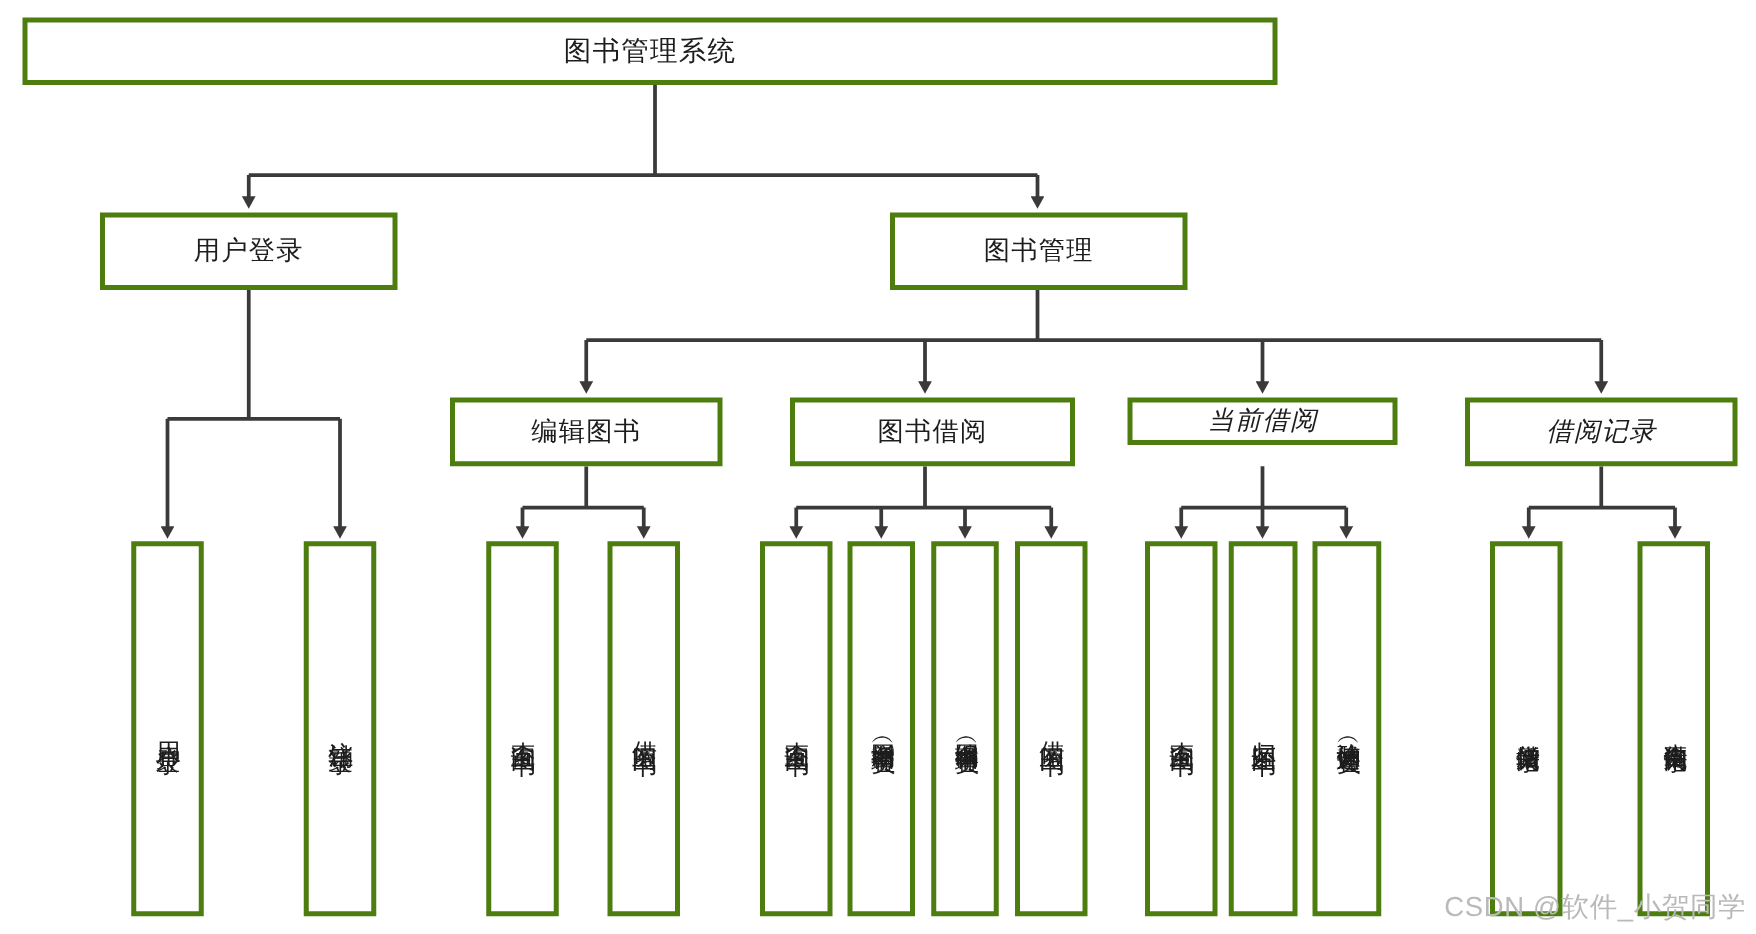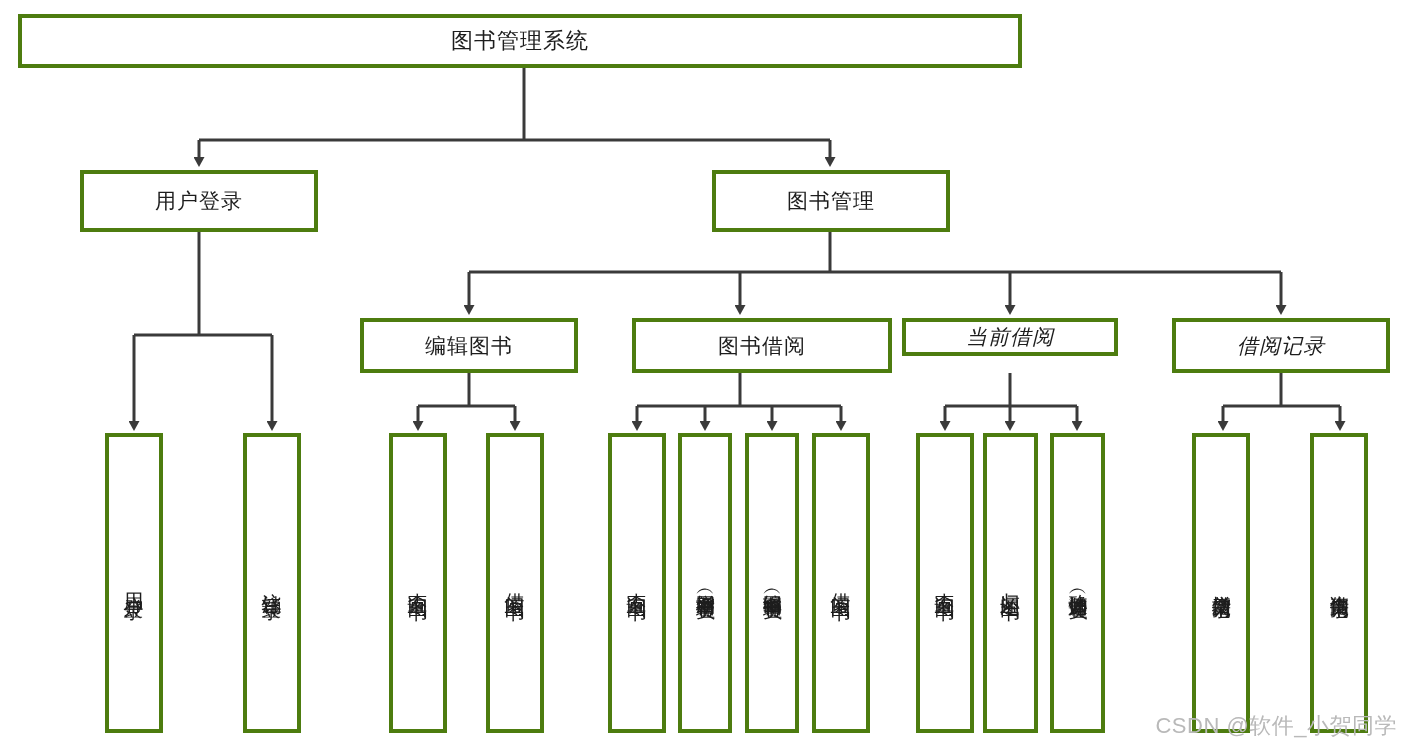--- a/index.html
+++ b/index.html
@@ -121,21 +121,21 @@
       <path d="M1340,406 L1340,422" marker-end="url(#arrow)"></path>
     </g>
   </svg>
 
   <div class="node horiz root" style="left:18px; top:14px; width:1004px; height:54px;">图书管理系统</div>
 
   <div class="node horiz" style="left:80px; top:170px; width:238px; height:62px;">用户登录</div>
   <div class="node horiz" style="left:712px; top:170px; width:238px; height:62px;">图书管理</div>
 
   <div class="node horiz" style="left:360px; top:318px; width:218px; height:55px;">编辑图书</div>
-  <div class="node horiz" style="left:632px; top:318px; width:260px; height:55px;">图书借阅</div>
+  <div class="node horiz" style="left:632px; top:318px; width:228px; height:55px;">图书借阅</div>
   <div class="node horiz" style="left:902px; top:318px; width:216px; height:38px;font-style:italic;">当前借阅</div>
   <div class="node horiz" style="left:1172px; top:318px; width:218px; height:55px;font-style:italic;">借阅记录</div>
 
   <div class="node vert" style="left:105px; top:433px; width:58px; height:300px;">用户登录</div>
   <div class="node vert" style="left:243px; top:433px; width:58px; height:300px;">注销登录</div>
 
   <div class="node vert" style="left:389px; top:433px; width:58px; height:300px;">查询图书</div>
   <div class="node vert" style="left:486px; top:433px; width:58px; height:300px;">借阅图书</div>
 
   <div class="node vert" style="left:608px; top:433px; width:58px; height:300px;">查询图书</div>

